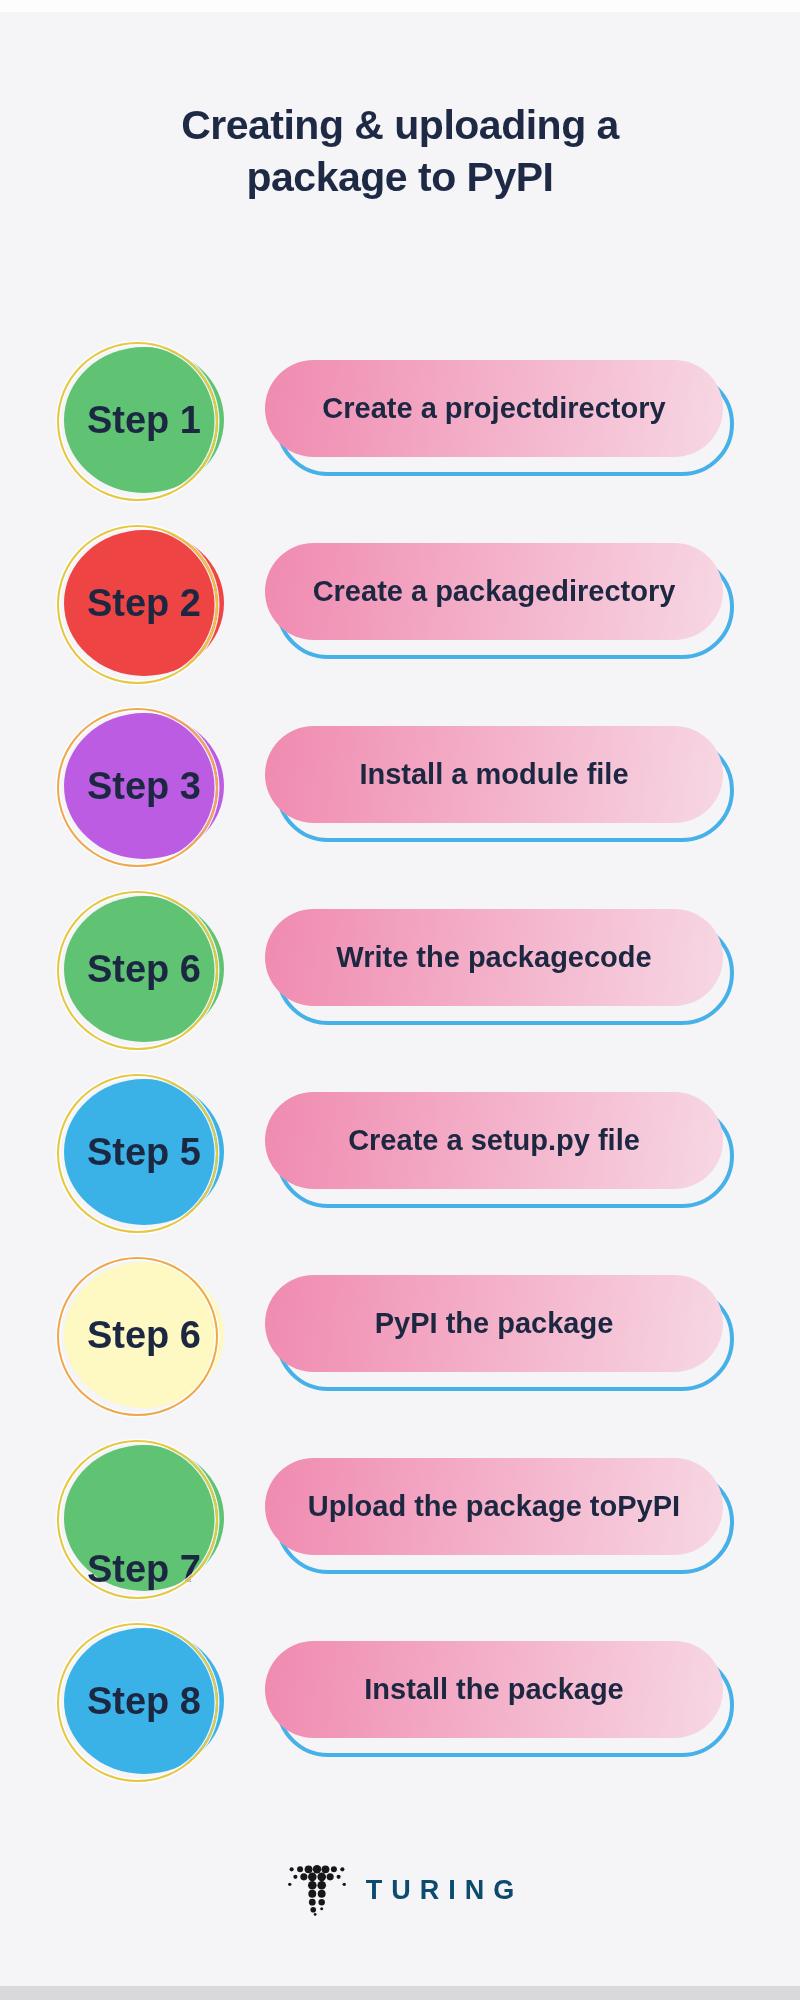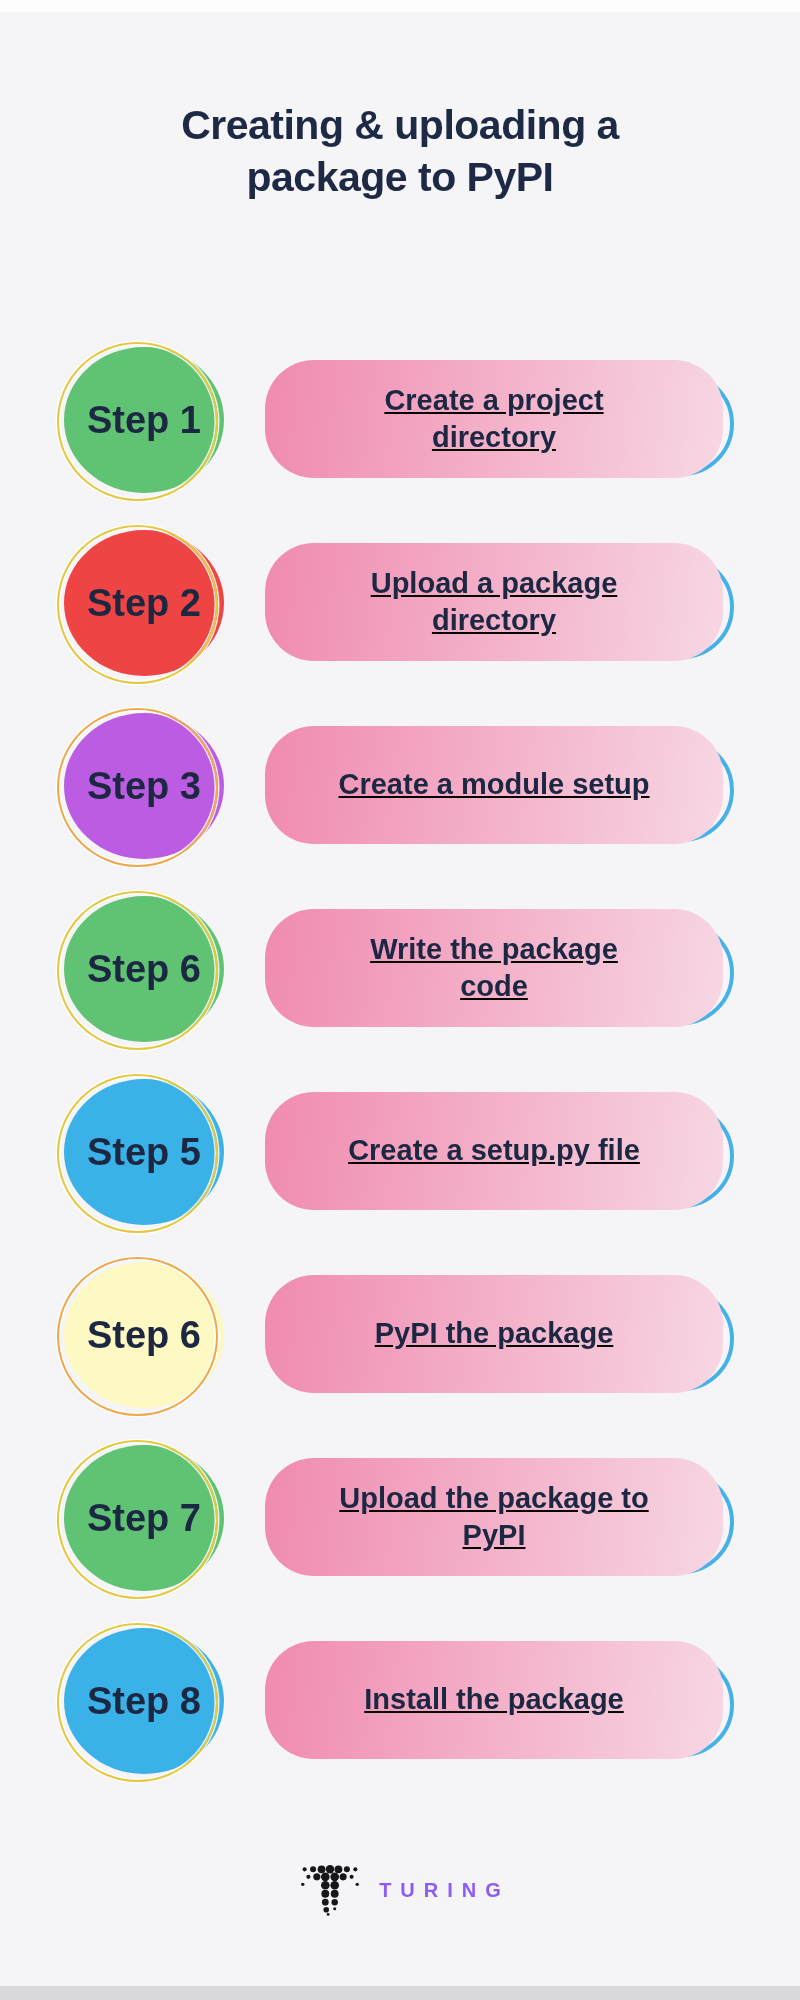--- a/index.html
+++ b/index.html
@@ -16,28 +16,28 @@
 
   .ring{position:absolute;left:57px;top:13px;width:157px;height:155px;border-radius:50%;
         border:2.5px solid #e6c83e;z-index:3;
         box-shadow:0 0 0 1.5px rgba(255,255,255,0.85), inset 0 0 0 1.5px rgba(255,255,255,0.85);}
   .circle{position:absolute;left:64px;top:18px;width:160px;height:146px;border-radius:50%;z-index:2;
           display:flex;align-items:center;justify-content:center;}
   .circle .step-label{font-size:38px;font-weight:700;color:var(--navy,#1c2742);}
 
   .pill-outline{position:absolute;left:276px;top:43px;width:450px;height:96px;
                 border:4px solid var(--outline,#45b1e8);border-radius:54px;z-index:0;}
-  .pill{position:absolute;left:265px;top:31px;width:458px;height:118px;border-radius:49px;z-index:1;
+  .pill{position:absolute;left:265px;top:31px;width:458px;height:97px;border-radius:49px;z-index:1;
         background:linear-gradient(97deg, var(--pill-start,#f08ab0), var(--pill-end,#f7d7e3));
-        display:flex;flex-direction:column;align-items:center;justify-content:center;text-align:center;text-decoration:underline;}
+        display:flex;flex-direction:row;align-items:center;justify-content:center;text-align:center;}
   .pill .l1,.pill .l2{display:block;font-size:29px;font-weight:700;color:var(--navy,#1c2742);line-height:1.28;}
   .pill .l2:empty{display:none;}
 
   .footer{position:absolute;top:1862px;left:0;width:100%;display:flex;align-items:center;justify-content:center;gap:18px;}
-  .brand{font-size:20px;font-weight:600;letter-spacing:9px;margin-right:-9px;color:#8b5cf6;}
+  .brand{font-size:27px;font-weight:600;letter-spacing:9px;margin-right:-9px;color:#0c4a6e;}
   .logo-mark{display:block;}
 </style>
 </head>
 <body>
 
 <div class="page">
   <div class="strip-top"></div>
 
   <h1 class="title" style="margin:0;">
     <span>Creating &amp; uploading a</span>
@@ -52,33 +52,33 @@
     </div>
     <div class="circle" style="background-color: rgb(95, 195, 115);">
       <span class="step-label">Step 1</span>
     </div>
     <div class="ring" style="border-color: rgb(230, 200, 62);"></div>
   </div>
 
   <div class="row" style="top:512px">
     <div class="pill-outline"></div>
     <div class="pill">
-      <span class="l1">Upload a package</span>
+      <span class="l1">Create a package</span>
       <span class="l2">directory</span>
     </div>
     <div class="circle" style="background-color: #ef4444;">
       <span class="step-label">Step 2</span>
     </div>
     <div class="ring" style="border-color: rgb(230, 200, 62);"></div>
   </div>
 
   <div class="row" style="top:695px">
     <div class="pill-outline"></div>
     <div class="pill">
-      <span class="l1">Create a module setup</span>
+      <span class="l1">Install a module file</span>
 
     </div>
     <div class="circle" style="background-color: rgb(188, 92, 226); align-items: center;">
       <span class="step-label">Step 3</span>
     </div>
     <div class="ring" style="border-color: rgb(240, 168, 76);"></div>
   </div>
 
   <div class="row" style="top:878px">
     <div class="pill-outline"></div>
@@ -115,21 +115,21 @@
     </div>
     <div class="ring" style="border-color: rgb(240, 168, 76);"></div>
   </div>
 
   <div class="row" style="top:1427px">
     <div class="pill-outline"></div>
     <div class="pill">
       <span class="l1">Upload the package to</span>
       <span class="l2">PyPI</span>
     </div>
-    <div class="circle" style="background-color: rgb(95, 195, 115);">
+    <div class="circle" style="background-color: rgb(95, 195, 115); align-items: flex-end;">
       <span class="step-label">Step 7</span>
     </div>
     <div class="ring" style="border-color: rgb(230, 200, 62);"></div>
   </div>
 
   <div class="row" style="top:1610px">
     <div class="pill-outline"></div>
     <div class="pill">
       <span class="l1">Install the package</span>
 

